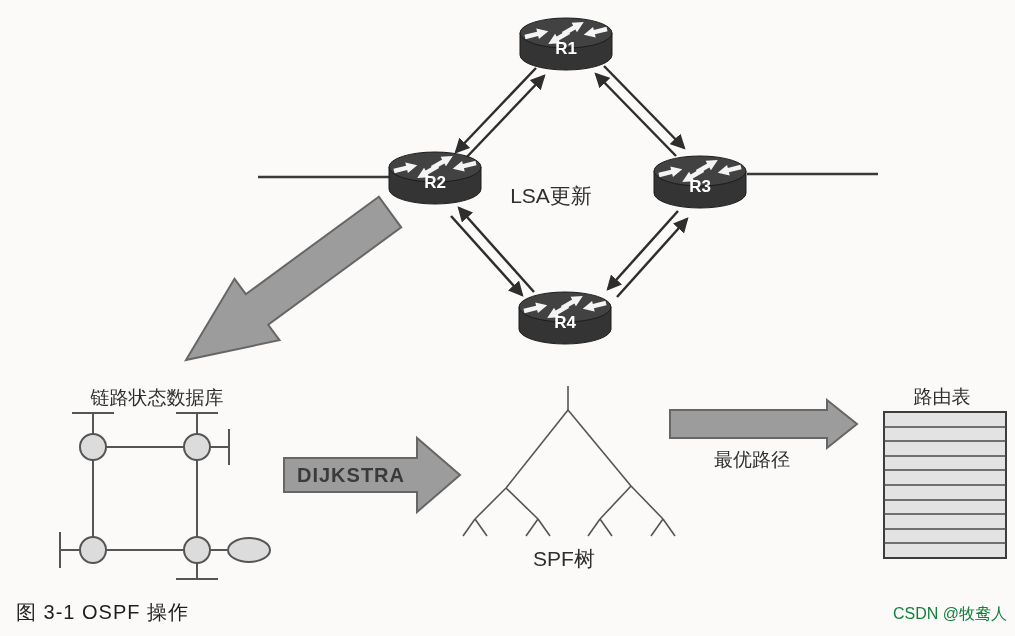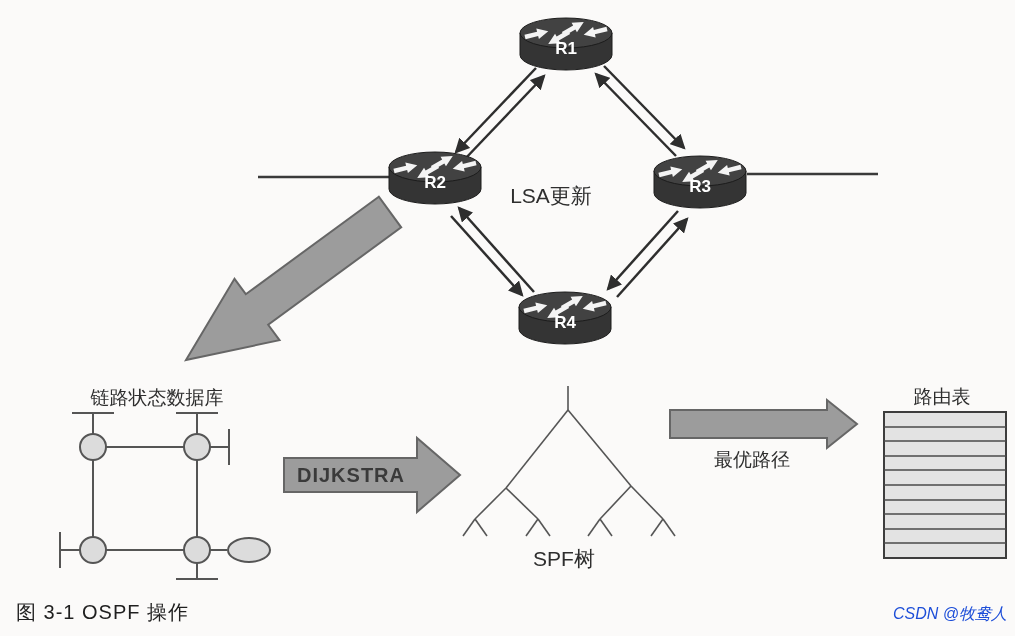--- a/index.html
+++ b/index.html
@@ -27,21 +27,21 @@
     font-family:"Liberation Sans",sans-serif;
     font-size:20px;font-weight:bold;fill:#3a3a3a;
     text-anchor:middle;letter-spacing:1px;
   }
   .caption{
     position:absolute;left:16px;top:599px;
     font-size:20px;color:#1f1f1f;letter-spacing:1px;
   }
   .watermark{
     position:absolute;right:8px;top:604px;
-    font-size:16px;color:#1d4ed8;font-style:italic;
+    font-size:16px;color:#15803d;
   }
 </style>
 </head>
 <body>
 
 <div class="stage">
 
 <svg width="1015" height="636" viewBox="0 0 1015 636">
   <defs>
     <marker id="ah" viewBox="0 0 10 10" refX="8.5" refY="5" markerWidth="6" markerHeight="6" orient="auto">

